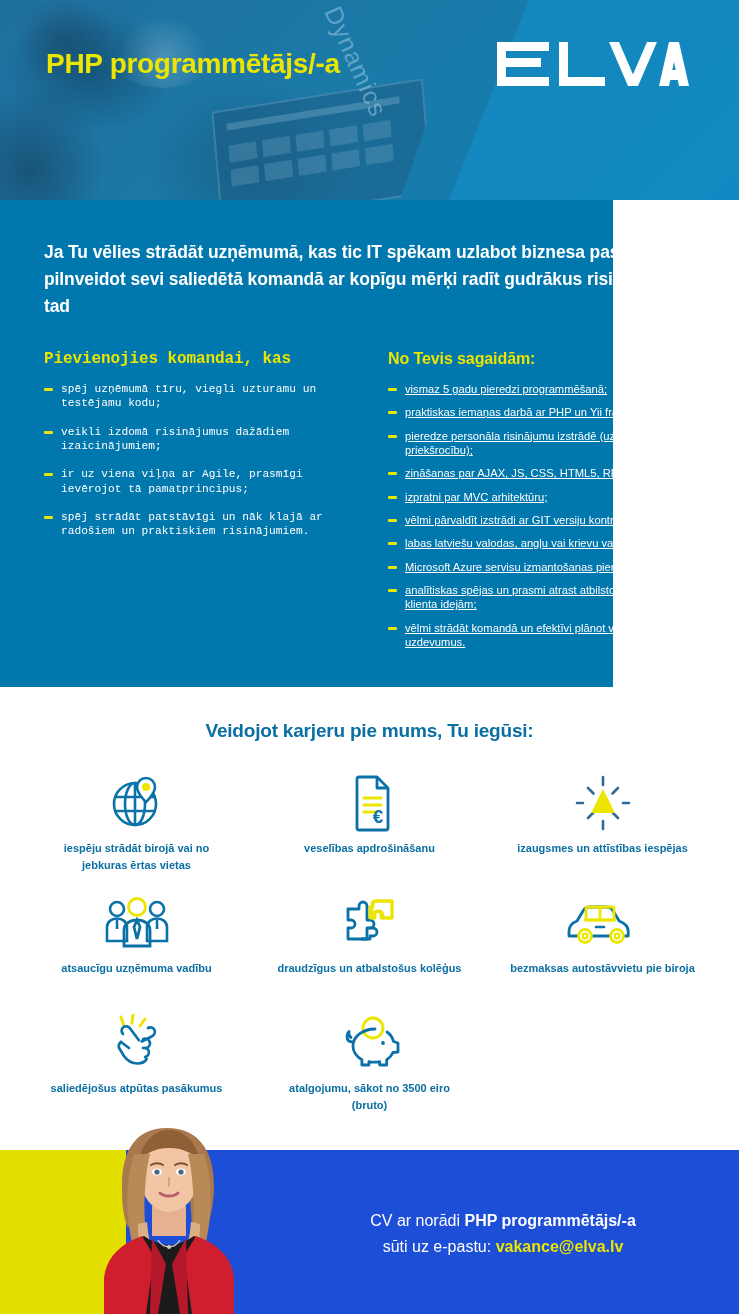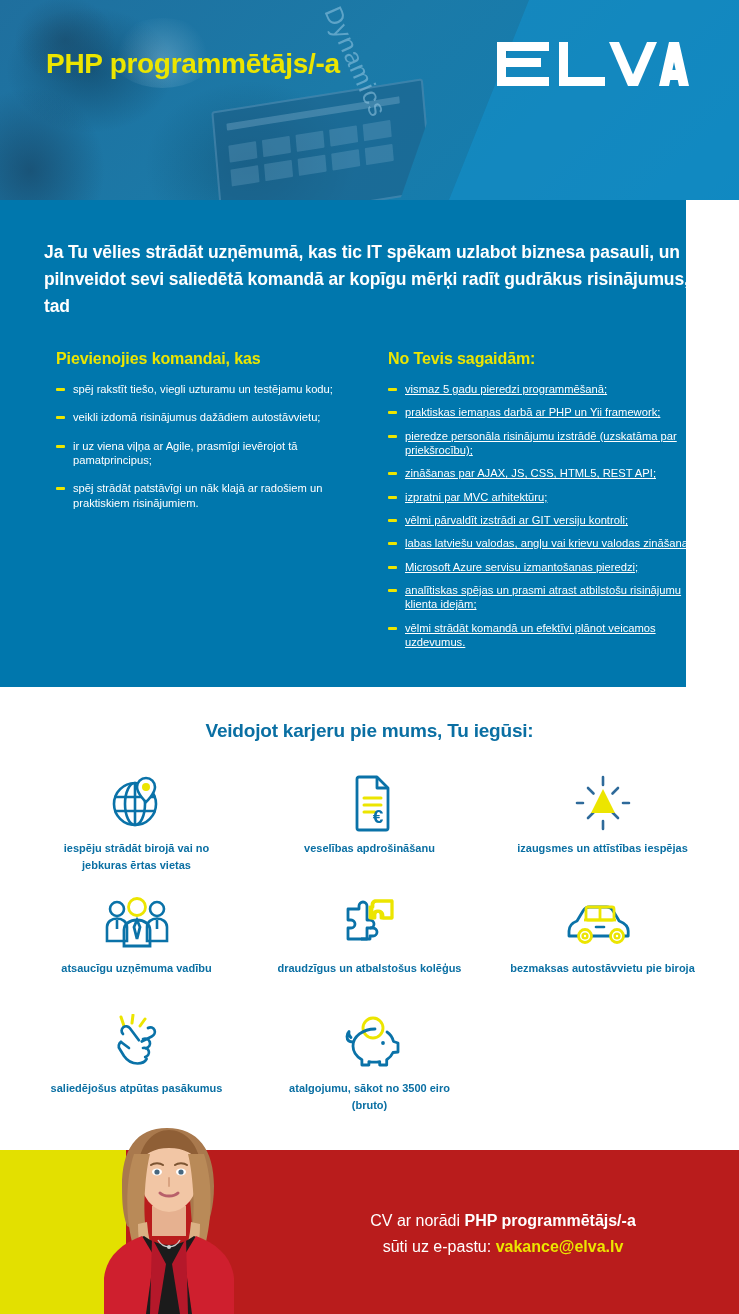--- a/index.html
+++ b/index.html
@@ -113,39 +113,40 @@
   .elva-logo {
     position: absolute;
     right: 50px; top: 40px;
     z-index: 6;
   }
 
   
   .blue-body {
     position: absolute;
     left: 0; top: 200px;
-    width: 686px;
+    width: 613px;
     height: 487px;
     background: #0077ad;
   }
   .intro {
     position: absolute;
     left: 44px; top: 39px;
     width: 650px;
     color: #ffffff;
     font-size: 17.5px;
     font-weight: bold;
     line-height: 1.55;
     letter-spacing: -0.1px;
   }
 
   .col-left {
     position: absolute;
-    left: 56px; top: 150px;
+    left: 44px; top: 150px;
     width: 305px;
+    font-family: Liberation Mono, monospace;
   }
   .col-right {
     position: absolute;
     left: 388px; top: 150px;
     width: 312px;
   }
   .col-head {
     color: #ece500;
     font-size: 16px;
     font-weight: bold;
@@ -226,21 +227,21 @@
     line-height: 1.5;
     max-width: 185px;
   }
 
   
   .footer {
     position: absolute;
     left: 0; top: 1150px;
     width: 739px;
     height: 164px;
-    background: #b91c1c;
+    background: #1d4ed8;
   }
   .footer-yellow {
     position: absolute;
     left: 0; top: 0;
     width: 126px;
     height: 164px;
     background: #e3e000;
   }
   .footer-person {
     position: absolute;
@@ -316,22 +317,22 @@
     </div>
   </div>
 
   <div class="blue-body">
 
     <div class="intro">Ja Tu vēlies strādāt uzņēmumā, kas tic IT spēkam uzlabot biznesa pasauli, un pilnveidot sevi saliedētā komandā ar kopīgu mērķi radīt gudrākus risinājumus, tad</div>
 
     <div class="col-left">
       <div class="col-head">Pievienojies komandai, kas</div>
       <ul class="bullets">
-        <li><span class="dash"></span><span>spēj rakstīt tiešo, viegli uzturamu un testējamu kodu;</span></li>
-        <li><span class="dash"></span><span>veikli izdomā risinājumus dažādiem autostāvvietu;</span></li>
+        <li><span class="dash"></span><span>spēj uzņēmumā tīru, viegli uzturamu un testējamu kodu;</span></li>
+        <li><span class="dash"></span><span>veikli izdomā risinājumus dažādiem izaicinājumiem;</span></li>
         <li><span class="dash"></span><span>ir uz viena viļņa ar Agile, prasmīgi ievērojot tā pamatprincipus;</span></li>
         <li><span class="dash"></span><span>spēj strādāt patstāvīgi un nāk klajā ar radošiem un praktiskiem risinājumiem.</span></li>
       </ul>
     </div>
 
     <div class="col-right">
       <div class="col-head">No Tevis sagaidām:</div>
       <ul class="bullets tight">
         <li><span class="dash"></span><span>vismaz 5 gadu pieredzi programmēšanā;</span></li>
         <li><span class="dash"></span><span>praktiskas iemaņas darbā ar PHP un Yii framework;</span></li>

